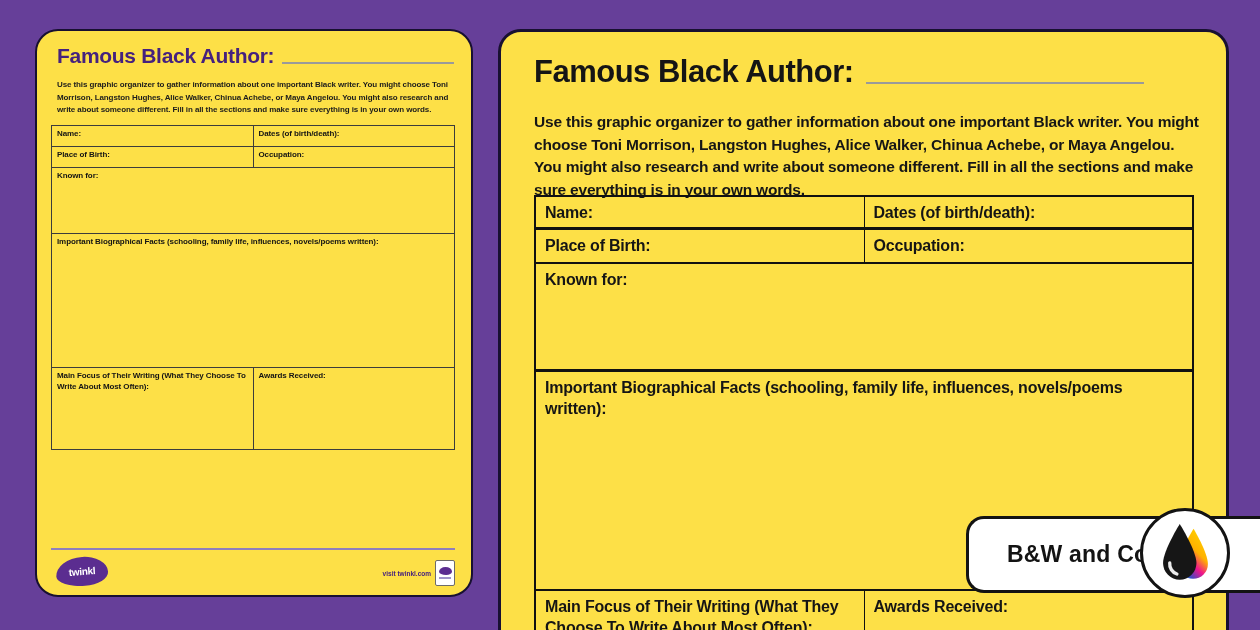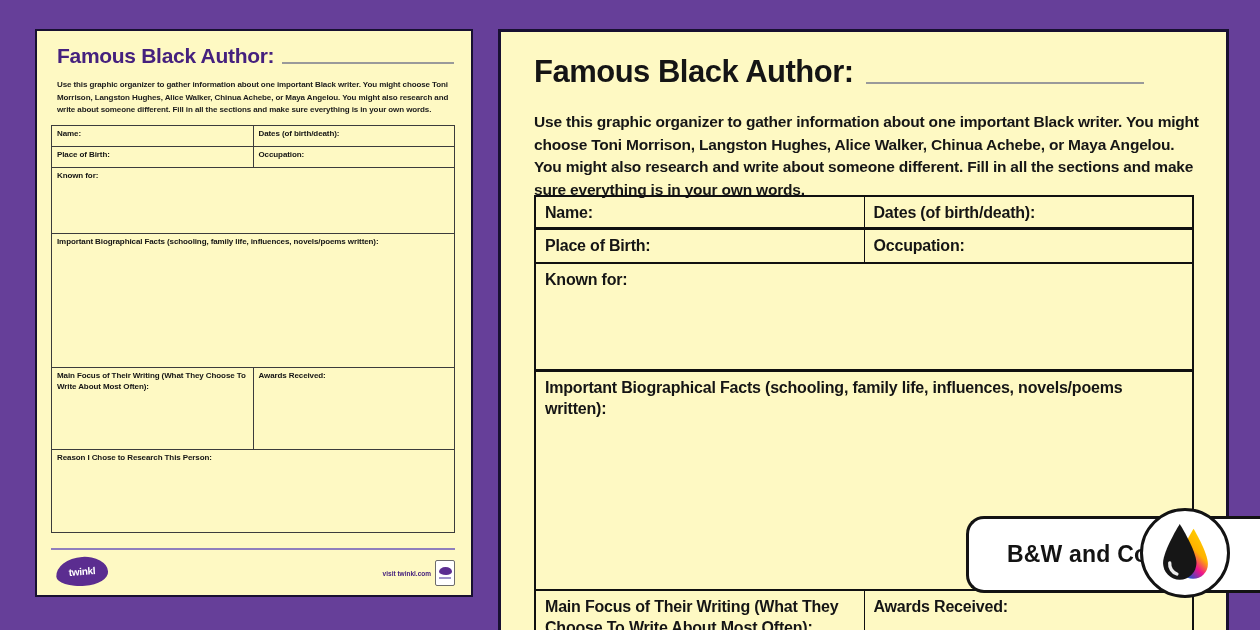--- a/index.html
+++ b/index.html
@@ -6,21 +6,21 @@
   html,body { width:1260px; height:630px; }
   body {
     position:relative;
     background:#663f99;
     overflow:hidden;
     font-family:"Liberation Sans","DejaVu Sans",sans-serif;
     color:#151515;
   }
 
   
-  .sheet { position:absolute; background:#fef9c3; }
+  .sheet { position:absolute; background:#fde047;border-radius:23px; }
 
   
   .page-left {
     left:35px; top:29px; width:438px; height:568px;
     border:2px solid #181031;
   }
   .l-title-row { position:absolute; left:20px; right:17px; top:13px; display:flex; align-items:flex-end; }
   .l-title {
     font-size:21px; font-weight:bold; color:#45217e;
     white-space:nowrap; letter-spacing:-0.3px; line-height:1.15;
@@ -122,23 +122,20 @@
     <div class="l-row lh66">
       <div class="l-cell">Known for:</div>
     </div>
     <div class="l-row lh134">
       <div class="l-cell">Important Biographical Facts (schooling, family life, influences, novels/poems written):</div>
     </div>
     <div class="l-row lh82">
       <div class="l-cell">Main Focus of Their Writing (What They Choose To Write About Most Often):</div>
       <div class="l-cell">Awards Received:</div>
     </div>
-    <div class="l-row lh83">
-      <div class="l-cell">Reason I Chose to Research This Person:</div>
-    </div>
   </div>
 
   <div class="l-footer-line"></div>
   <div class="l-logo">twinkl</div>
   <div class="l-footer-right">
     <span class="l-visit">visit twinkl.com</span>
     <span class="l-mini-badge">
       <span class="l-mini-blob"></span>
       <span class="l-mini-line"></span>
     </span>

